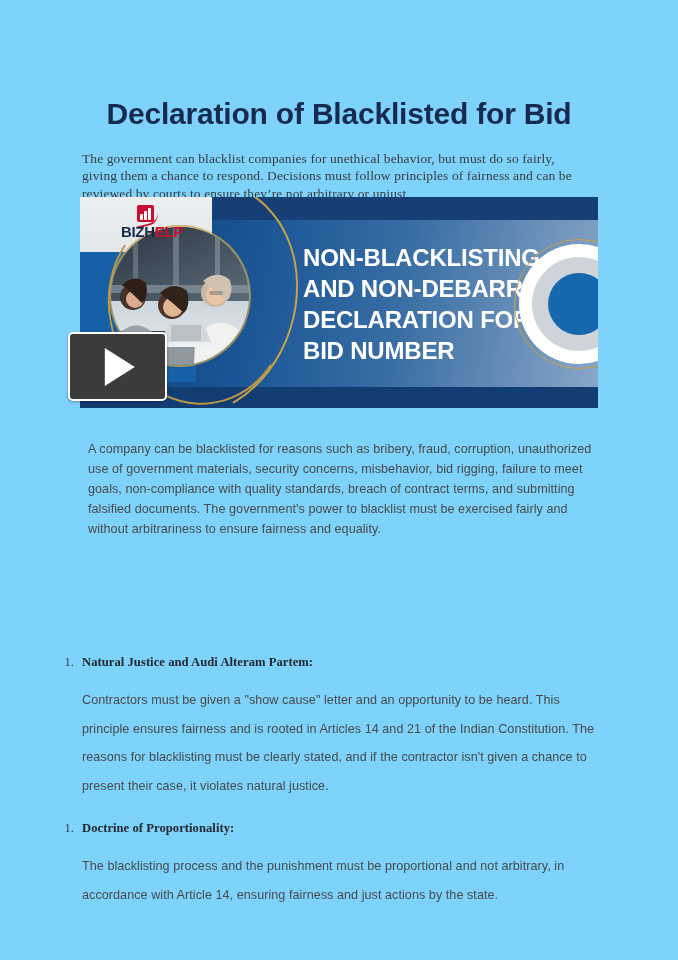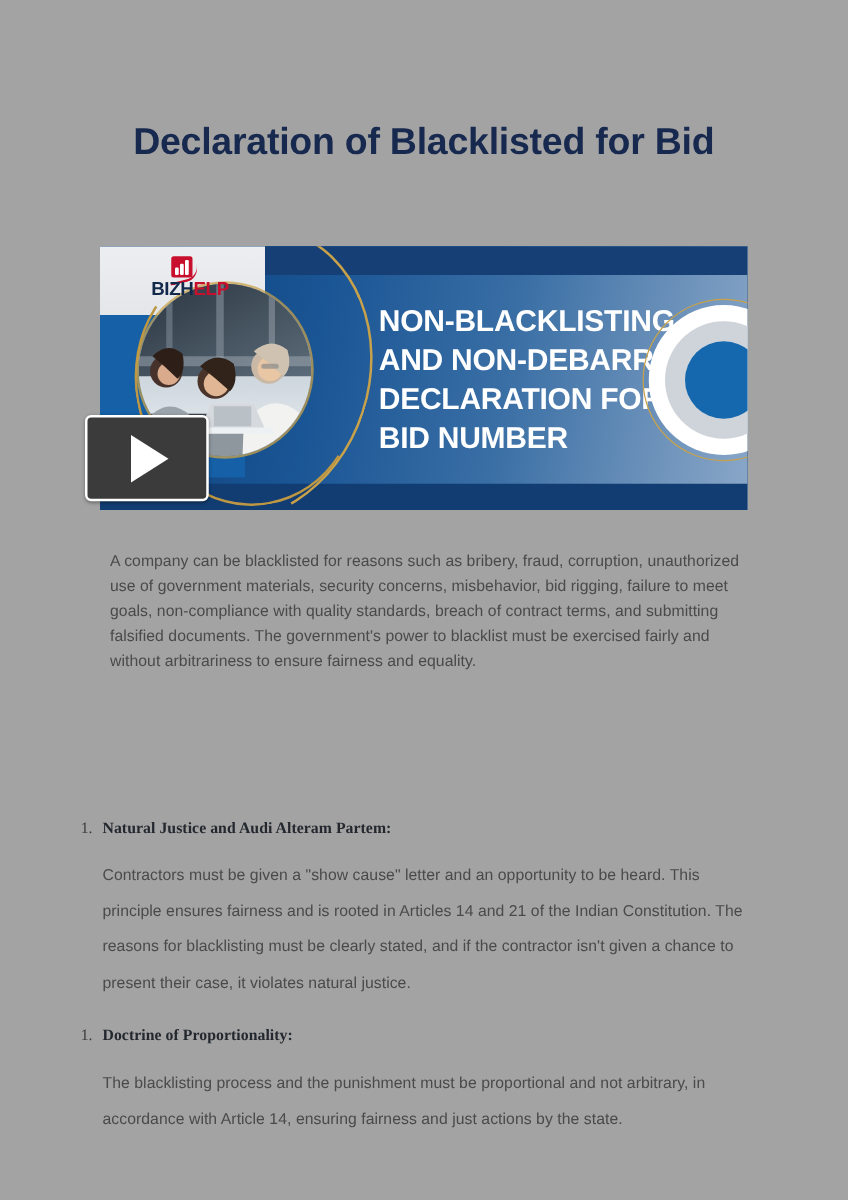--- a/index.html
+++ b/index.html
@@ -12,21 +12,21 @@
     height: 960px;
     position: relative;
     overflow: hidden;
     font-family: "Liberation Sans", sans-serif;
     -webkit-font-smoothing: antialiased;
   }
 
   .page {
     position: absolute;
     inset: 0;
-    background: #a3a3a3;
+    background: #7dd3fc;
   }
 
   
   .doc-title {
     position: absolute;
     left: 0;
     right: 0;
     top: 76px;
     text-align: center;
     font-family: "Liberation Sans", sans-serif;
@@ -333,20 +333,21 @@
     margin-top: 14px;
   }
 </style>
 </head>
 <body>
 
 <div class="page">
 
   <h1 class="doc-title">Declaration of Blacklisted for Bid</h1>
 
+  <p class="intro">The government can blacklist companies for unethical behavior, but must do so fairly, giving them a chance to respond. Decisions must follow principles of fairness and can be reviewed by courts to ensure they’re not arbitrary or unjust</p>
 
   <div class="banner">
     <div class="banner-bg"></div>
     <div class="banner-band-top"></div>
     <div class="banner-band-bottom"></div>
 
     <div class="banner-logo-panel"></div>
     <div class="banner-left-block"></div>
 
     <div class="gold-arc"></div>

